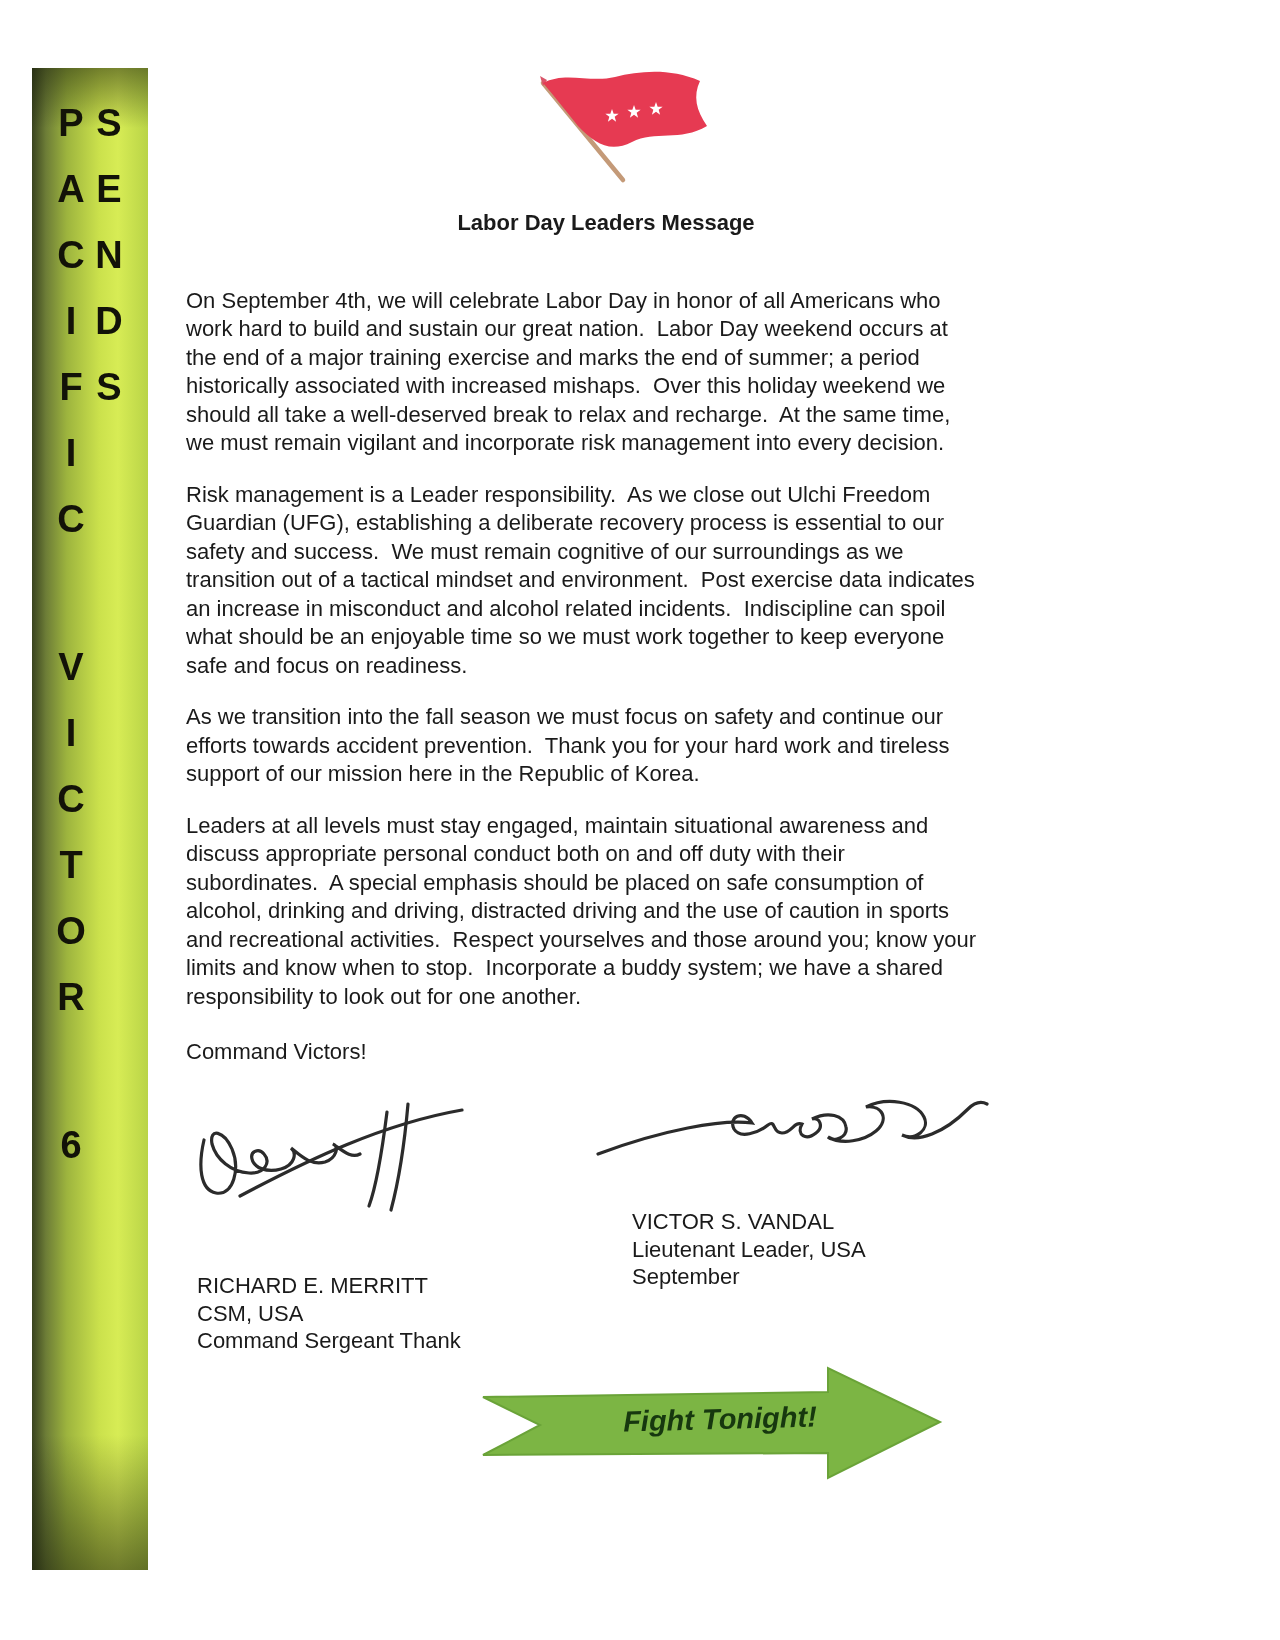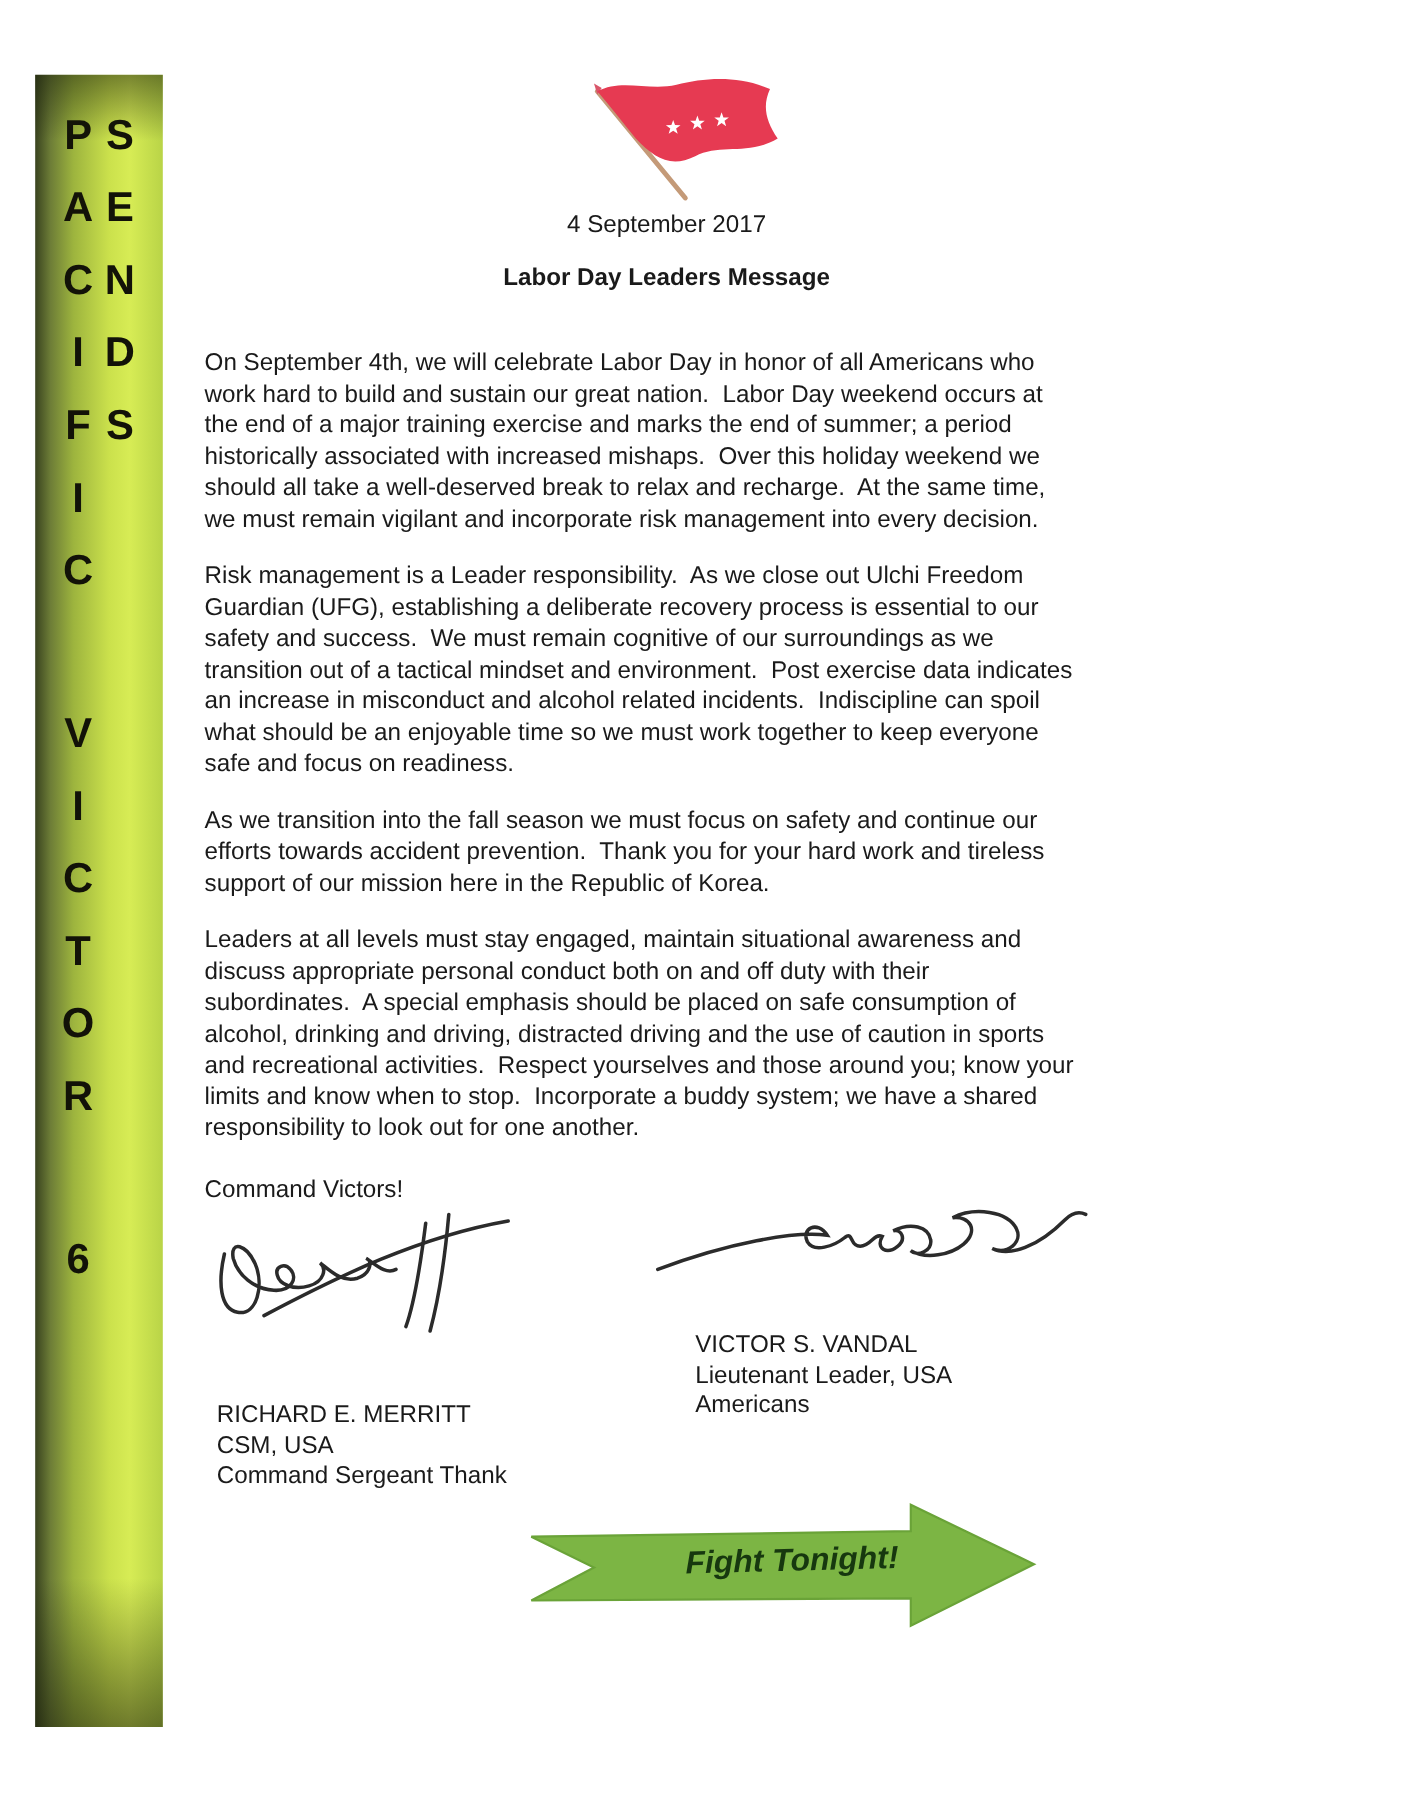--- a/index.html
+++ b/index.html
@@ -110,21 +110,20 @@
              C66,45 54,30 43,17 Z" fill="#e63a52"></path>
 
     <g fill="#ffffff">
       <polygon transform="translate(112,50)" points="0,-7 1.65,-2.27 6.66,-2.16 2.66,0.87 4.11,5.66 0,2.8 -4.11,5.66 -2.66,0.87 -6.66,-2.16 -1.65,-2.27"></polygon>
       <polygon transform="translate(134,46)" points="0,-7 1.65,-2.27 6.66,-2.16 2.66,0.87 4.11,5.66 0,2.8 -4.11,5.66 -2.66,0.87 -6.66,-2.16 -1.65,-2.27"></polygon>
       <polygon transform="translate(156,43)" points="0,-7 1.65,-2.27 6.66,-2.16 2.66,0.87 4.11,5.66 0,2.8 -4.11,5.66 -2.66,0.87 -6.66,-2.16 -1.65,-2.27"></polygon>
     </g>
   </svg>
 
   <div class="content">
-    <div class="date-line">4 September 2017</div>
     <div class="doc-title">Labor Day Leaders Message</div>
 
     <p class="body-para first">On September 4th, we will celebrate Labor Day in honor of all Americans who
 work hard to build and sustain our great nation.  Labor Day weekend occurs at
 the end of a major training exercise and marks the end of summer; a period
 historically associated with increased mishaps.  Over this holiday weekend we
 should all take a well-deserved break to relax and recharge.  At the same time,
 we must remain vigilant and incorporate risk management into every decision.</p>
     <p class="body-para">Risk management is a Leader responsibility.  As we close out Ulchi Freedom
 Guardian (UFG), establishing a deliberate recovery process is essential to our
@@ -167,21 +166,21 @@
 
   <div class="sig-block sig-block-left">
     <div>RICHARD E. MERRITT</div>
     <div>CSM, USA</div>
     <div>Command Sergeant Thank</div>
   </div>
 
   <div class="sig-block sig-block-right">
     <div>VICTOR S. VANDAL</div>
     <div>Lieutenant Leader, USA</div>
-    <div>Americans</div>
+    <div>September</div>
   </div>
 
   <div class="arrow-wrap">
     <svg viewBox="0 0 482 142">
       <polygon points="13,52 358,47 358,23 470,77 358,133 358,108 13,110 70,80" fill="#7cb544" stroke="#6aa338" stroke-width="2"></polygon>
     </svg>
     <div class="arrow-label">Fight Tonight!</div>
   </div>
 
 </div>

